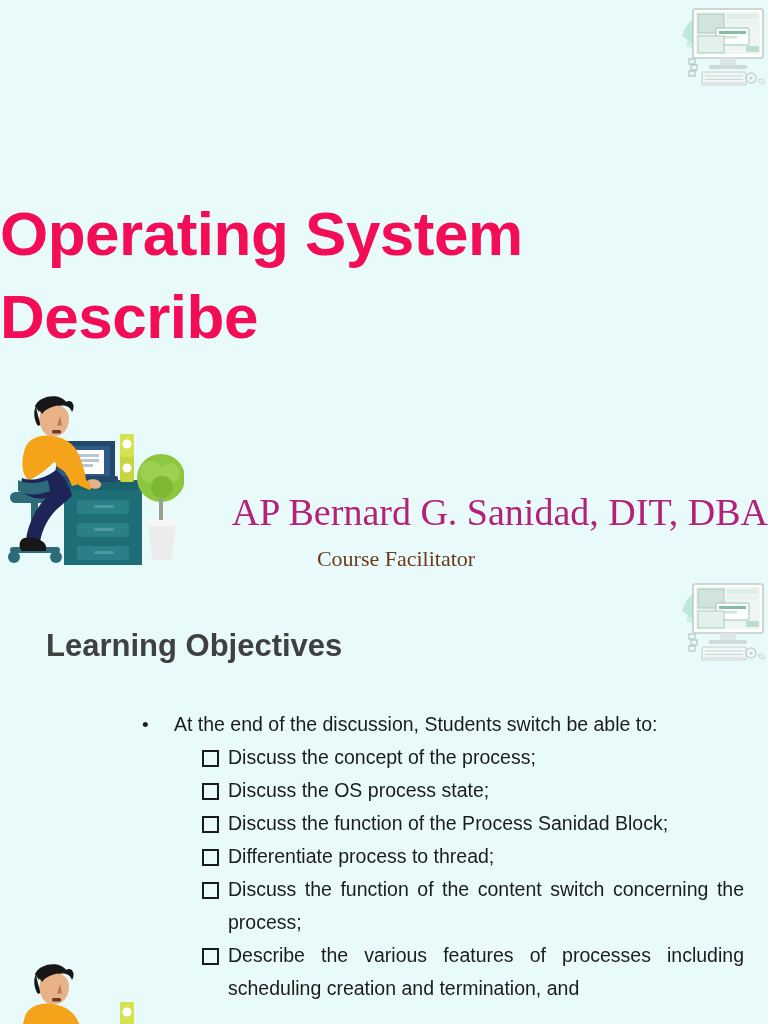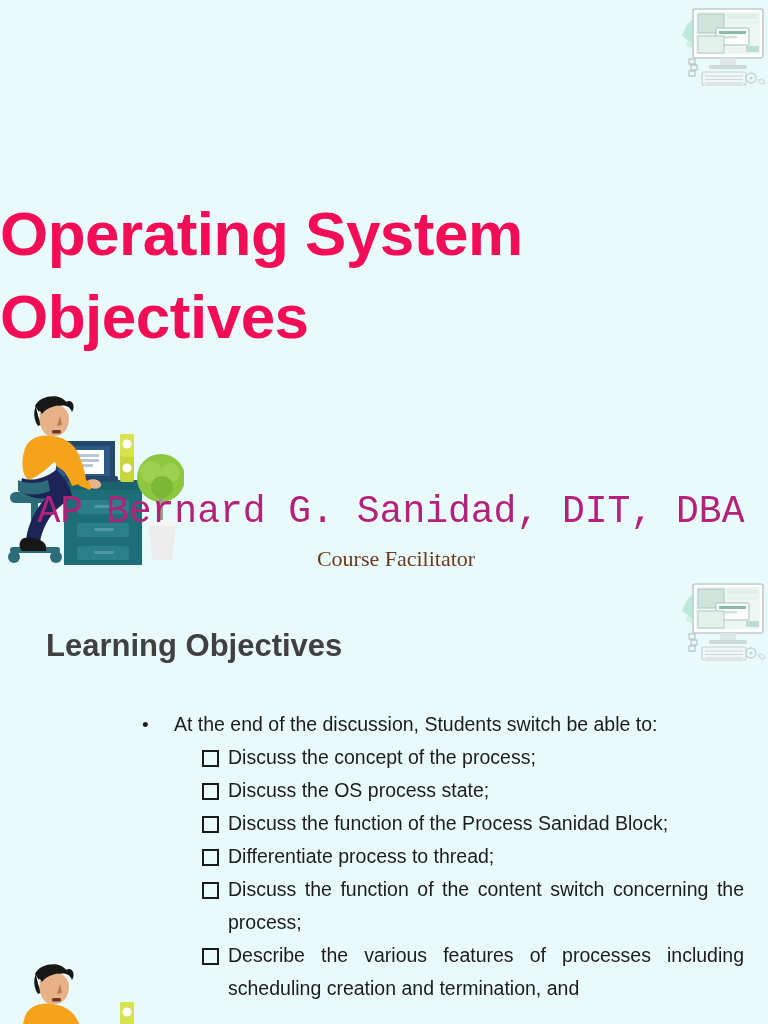--- a/index.html
+++ b/index.html
@@ -47,22 +47,22 @@
     color: #f20d56;
     letter-spacing: -0.5px;
   }
 
   
   .author-line {
     position: absolute;
     top: 489px;
     left: 0;
     width: 768px;
-    text-align: center;
-    font-family: Liberation Mono, monospace;
+    text-align: right;
+    font-family: Liberation Serif, serif;
     font-size: 38px;
     line-height: 46px;
     color: #b4207a;
     padding-left: 14px;
     box-sizing: border-box;
   }
   .facilitator-line {
     position: absolute;
     top: 545px;
     left: 8px;
@@ -233,21 +233,21 @@
       <g fill="none" stroke="#b9c6c6" stroke-width="1.3">
         <path d="M13 57 h6 v5 h-6 z"></path>
         <path d="M15 63 h6 v5 h-6 z"></path>
         <path d="M13 69 h6 v5 h-6 z"></path>
       </g>
     </svg>
   </div>
 
   <div class="title-block">
     <div class="title-line">Operating System</div>
-    <div class="title-line">Objectives</div>
+    <div class="title-line">Describe</div>
   </div>
 
   <div class="desk-illu">
     <svg viewBox="0 0 182 184" width="182" height="184" aria-hidden="true">
 
       <g>
         <rect x="8" y="100" width="52" height="11" rx="5.5" fill="#2d6b78"></rect>
         <rect x="29" y="109" width="7" height="48" fill="#2d6b78"></rect>
         <rect x="8" y="155" width="50" height="6" rx="3" fill="#2d6b78"></rect>
         <circle cx="12" cy="165" r="6" fill="#2d6b78"></circle>

